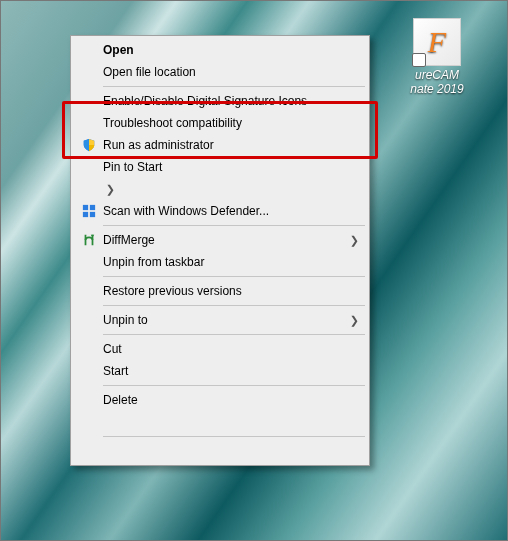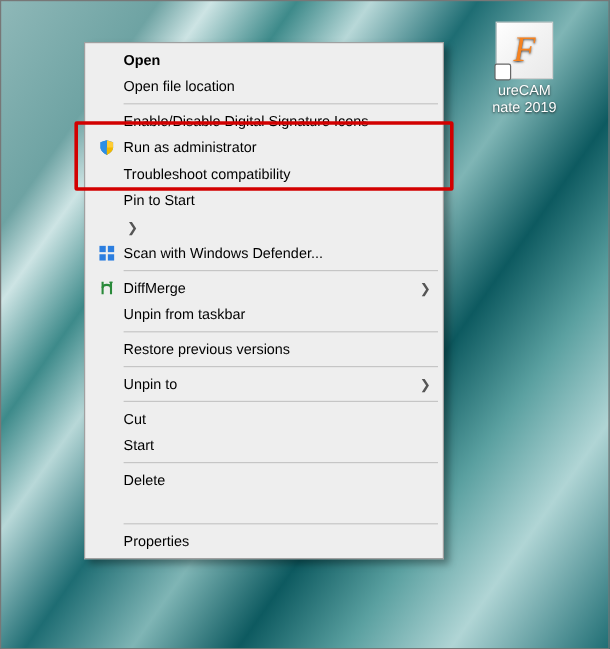--- a/index.html
+++ b/index.html
@@ -65,20 +65,21 @@
     left: -2px;
     width: 14px;
     height: 14px;
     background: #fff;
     border: 1px solid #666;
     border-radius: 2px;
   }
   .desktop-icon .label {
     line-height: 1.2;
     word-break: break-word;
+    font-style: italic;
   }
 
   
   .context-menu {
     position: absolute;
     top: 35px;
     left: 70px;
     width: 300px;
     background: #eeeeee;
     border: 1px solid #a0a0a0;
@@ -167,36 +168,36 @@
     <span class="label">Open file location</span>
   </div>
 
   <div class="separator"></div>
 
   <div class="menu-item">
     <span class="ico"></span>
     <span class="label">Enable/Disable Digital Signature Icons</span>
   </div>
   <div class="menu-item">
+    <span class="ico"></span>
+    <span class="label">Troubleshoot compatibility</span>
+  </div>
+  <div class="menu-item">
     <span class="ico shield">
       <svg viewBox="0 0 16 16">
         <path d="M8 1 L14 3 L14 8 C14 12 8 15 8 15 C8 15 2 12 2 8 L2 3 Z" fill="#1e73d6"></path>
         <path d="M8 1 L14 3 L14 8 C14 12 8 15 8 15 Z" fill="#ffcc33"></path>
         <path d="M8 1 L8 15 C8 15 2 12 2 8 L2 3 Z" fill="#2c8fe6"></path>
         <path d="M8 8 L14 8 C14 12 8 15 8 15 Z" fill="#f0b800"></path>
       </svg>
     </span>
     <span class="label">Run as administrator</span>
   </div>
   <div class="menu-item">
     <span class="ico"></span>
-    <span class="label">Troubleshoot compatibility</span>
-  </div>
-  <div class="menu-item">
-    <span class="ico"></span>
     <span class="label">Pin to Start</span>
   </div>
   <div class="menu-item">
     <span class="ico"></span>
     <span class="sub-arrow">❯</span>
   </div>
   <div class="menu-item">
     <span class="ico defender">
       <svg viewBox="0 0 16 16">
         <rect x="1" y="1" width="6" height="6" fill="#2b7ee0"></rect>
@@ -259,20 +260,19 @@
     <span class="label">Delete</span>
   </div>
   <div class="menu-item">
     <span class="ico"></span>
   </div>
 
   <div class="separator"></div>
 
   <div class="menu-item">
     <span class="ico"></span>
-    <span class="label">Properties</span>
   </div>
 
 </div>
 
 <div class="highlight-box" style="top:101px; left:62px; width:316px; height:58px;"></div>
 
 <div class="frame-border"></div>
 
 </body></html>

